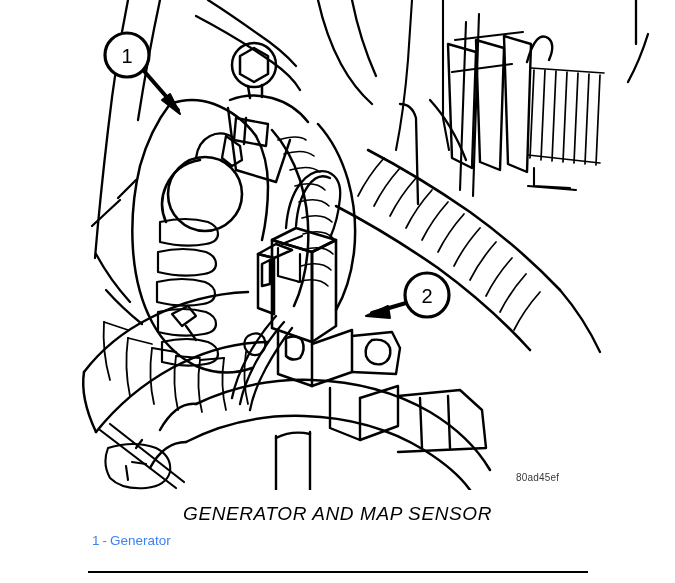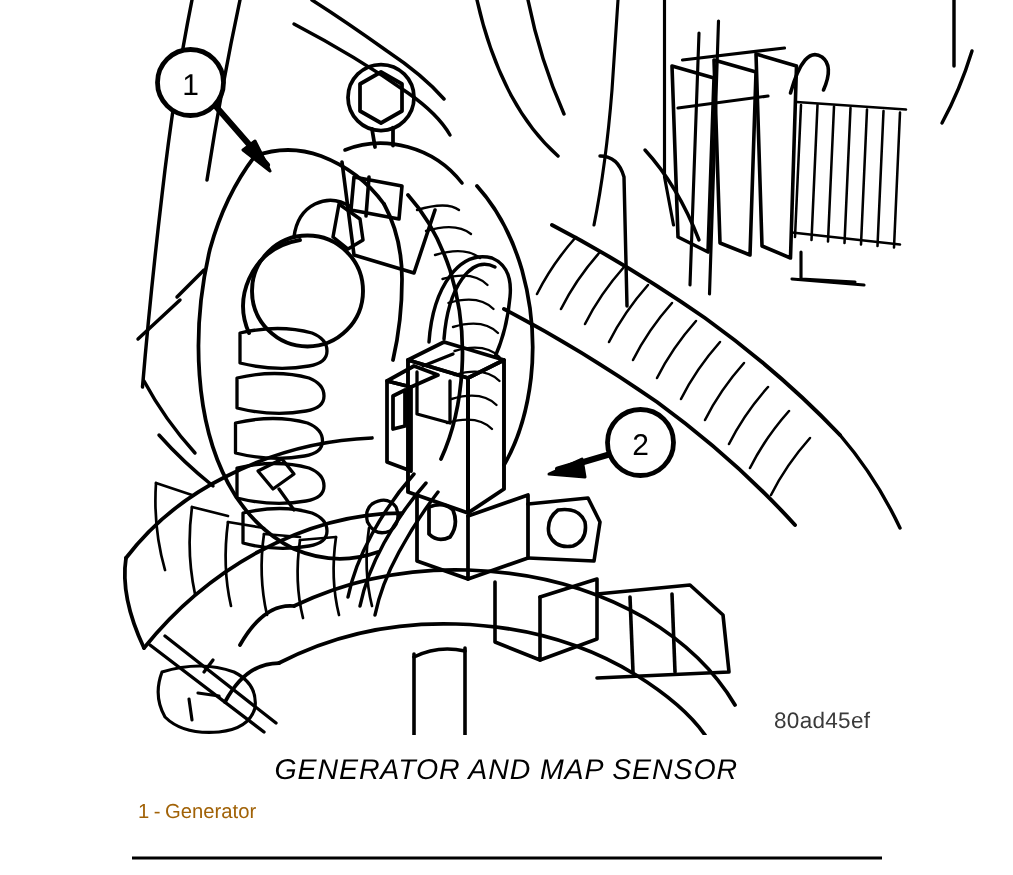--- a/index.html
+++ b/index.html
@@ -35,21 +35,21 @@
     display: block;
     width: 675px;
     height: 490px;
   }
 
   
   .part-code {
     position: absolute;
     left: 516px;
     top: 472px;
-    font-size: 15px;
+    font-size: 10px;
     font-family: "Liberation Sans", sans-serif;
     color: #3a3a3a;
     letter-spacing: 0.2px;
     white-space: nowrap;
   }
 
   
   .figure-title {
     position: absolute;
     left: 0;
@@ -65,21 +65,21 @@
   }
 
   
   .legend {
     position: absolute;
     left: 92px;
     top: 532px;
     font-family: "Liberation Sans", sans-serif;
     font-size: 13.5px;
     line-height: 17px;
-    color: #a16207;
+    color: #3b82f6;
   }
   .legend-row {
     white-space: nowrap;
   }
   .legend-num { display: inline; }
   .legend-dash { display: inline; padding: 0 3px; }
   .legend-label { display: inline; }
 
   
   .bottom-rule {

